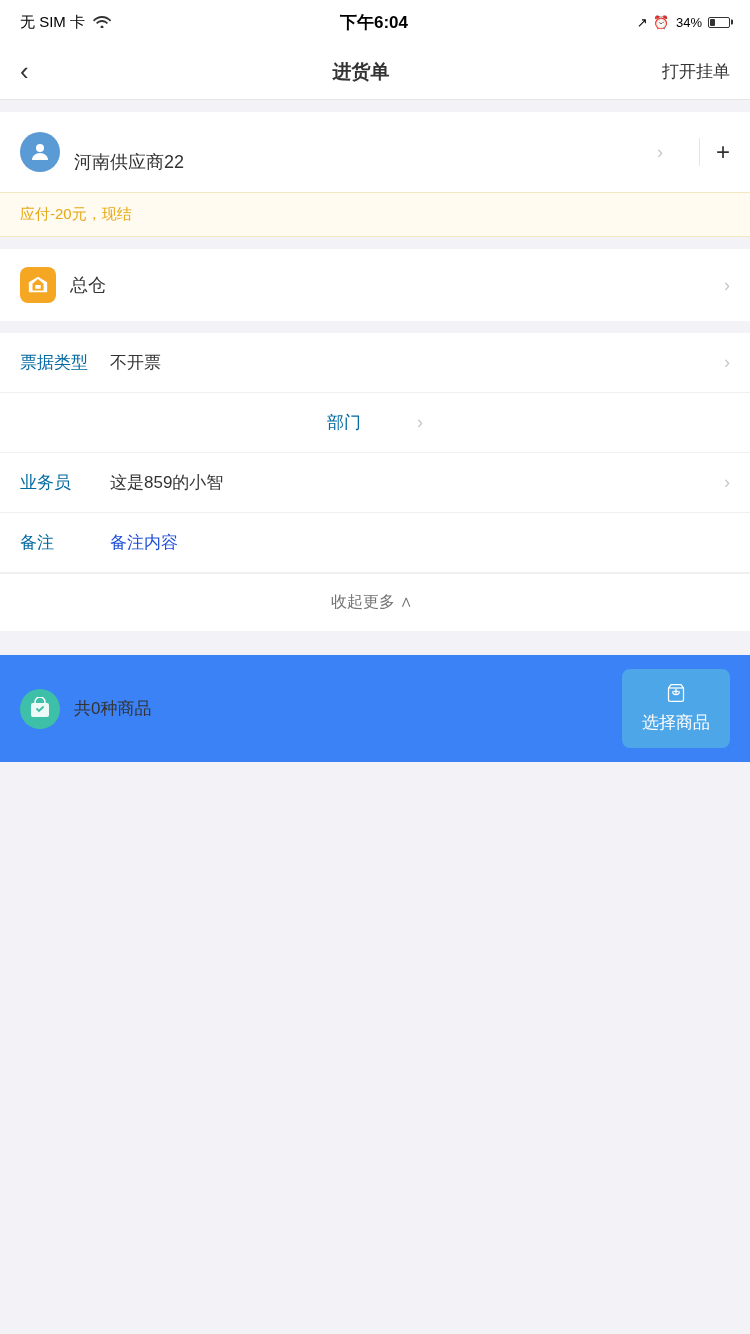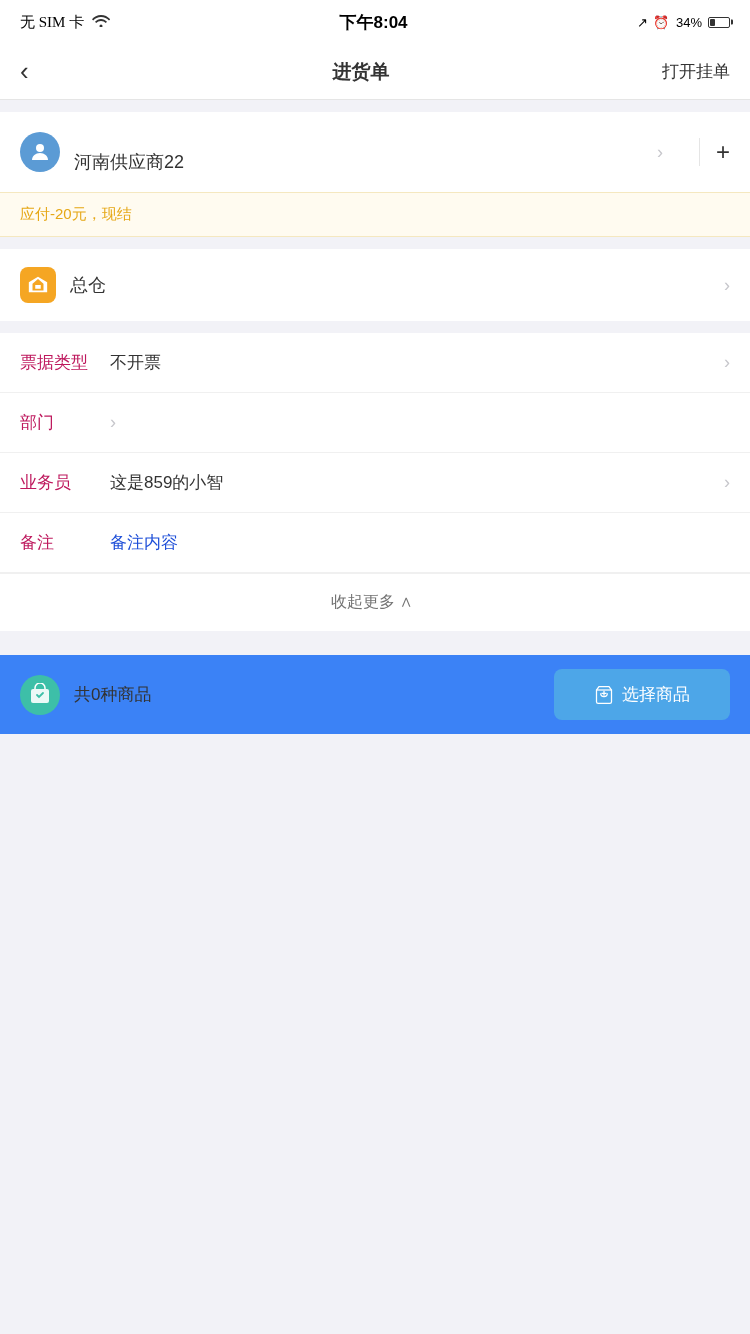--- a/index.html
+++ b/index.html
@@ -16,21 +16,21 @@
     .status-bar {
       height: 44px;
       background: #fff;
       display: flex;
       align-items: center;
       justify-content: space-between;
       padding: 0 20px;
       font-size: 15px;
       font-weight: 500;
     }
-    .status-left { display: flex; align-items: center; gap: 8px; font-family: Liberation Serif, serif; }
+    .status-left { display: flex; align-items: center; gap: 8px; }
     .status-center { font-size: 17px; font-weight: 600; }
     .status-right { display: flex; align-items: center; gap: 6px; font-size: 13px; }
     .battery-bar {
       display: inline-block;
       width: 22px; height: 11px;
       border: 1.5px solid #333;
       border-radius: 2px;
       position: relative;
       vertical-align: middle;
     }
@@ -140,34 +140,35 @@
     }
 
     
     .section-row {
       display: flex;
       align-items: center;
       padding: 18px 20px;
       background: #fff;
       border-bottom: 1px solid #f0f0f0;
       min-height: 60px;
+      justify-content: center;
     }
     .section-row:last-child { border-bottom: none; }
     .row-icon {
       width: 36px; height: 36px;
       border-radius: 8px;
       background: #f5a623;
       display: flex; align-items: center; justify-content: center;
       margin-right: 14px;
       flex-shrink: 0;
     }
     .row-icon svg { width: 22px; height: 22px; }
     .row-label {
       font-size: 17px;
-      color: #be185d;
+      color: #0369a1;
       width: 90px;
       flex-shrink: 0;
     }
     .row-value {
       flex: 1;
       font-size: 17px;
       color: #333;
     }
     .row-value.placeholder {
       color: #1d4ed8;
@@ -212,43 +213,44 @@
     .product-count {
       flex: 1;
       font-size: 17px;
       color: #333;
     }
     .select-btn {
       background: #4da6e8;
       color: #fff;
       border: none;
       border-radius: 8px;
-      padding: 14px 40px;
+      padding: 14px 20px;
       font-size: 17px;
       cursor: pointer;
       display: flex;
       align-items: center;
       gap: 8px;
+      flex-direction: column;
     }
   </style>
 </head>
 <body>
 
 <div class="status-bar">
   <div class="status-left">
     <span>无 SIM 卡</span>
     <span>
       <svg width="18" height="14" viewBox="0 0 18 14" fill="none">
         <path d="M9 11.5a1.5 1.5 0 1 1 0 3 1.5 1.5 0 0 1 0-3z" fill="#333"></path>
         <path d="M9 8C10.9 8 12.6 8.8 13.8 10.1L15 8.8C13.4 7.1 11.3 6 9 6s-4.4 1.1-6 2.8l1.2 1.3C5.4 8.8 7.1 8 9 8z" fill="#333"></path>
         <path d="M9 4c3.2 0 6 1.4 8 3.6l1.2-1.3C16 3.7 12.7 2 9 2S2 3.7 0 6.3L1.2 7.6C3.2 5.4 5.9 4 9 4z" fill="#333"></path>
       </svg>
     </span>
   </div>
-  <div class="status-center">下午8:04</div>
+  <div class="status-center">下午6:04</div>
   <div class="status-right">
     <span>↗</span>
     <span>⏰</span>
     <span>34%</span>
     <span class="battery-bar">
       <span class="battery-fill"></span>
     </span>
   </div>
 </div>
 

